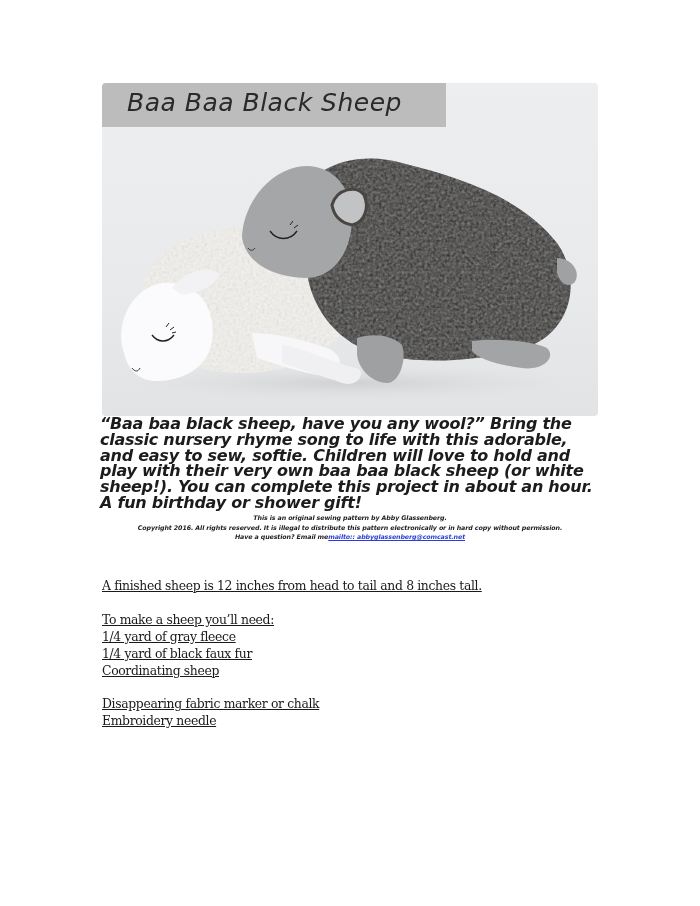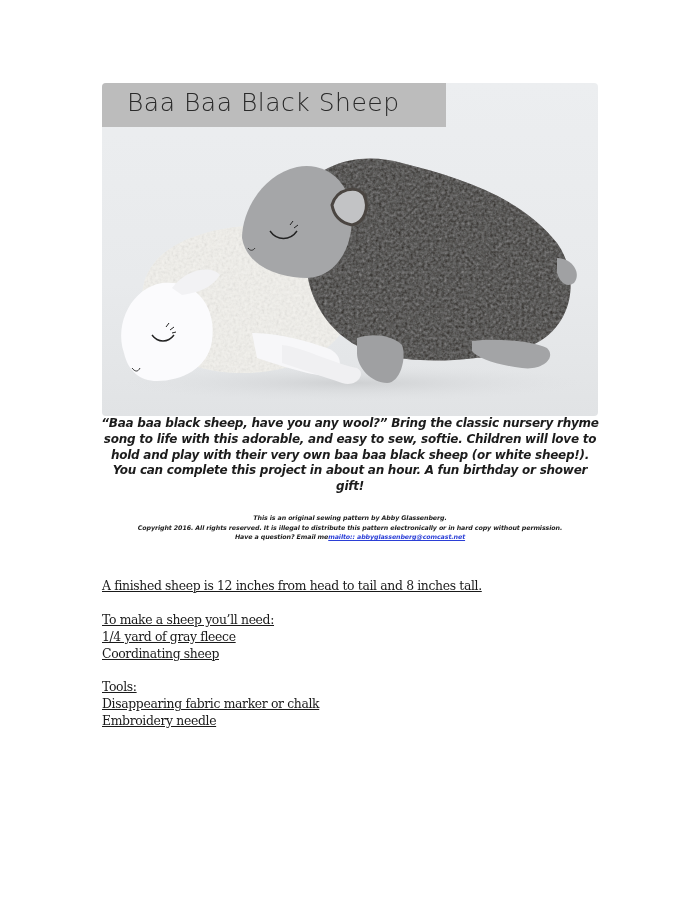--- a/index.html
+++ b/index.html
@@ -4,36 +4,37 @@
 <style>
   html, body { margin: 0; padding: 0; }
   body {
     width: 700px; height: 906px; background: #ffffff; position: relative; overflow: hidden;
     font-family: "DejaVu Serif", serif; color: #1a1a1a;
   }
   .photo {
     position: absolute; left: 102px; top: 83px; width: 496px; height: 333px;
     border-radius: 4px; overflow: hidden;
     background: linear-gradient(180deg, #eceef0 0%, #e8eaec 60%, #e1e3e5 100%);
+    font-style: italic;
   }
   .title-bar {
     position: absolute; left: 0; top: 0; width: 344px; height: 44px;
     background: #bcbcbc;
   }
   .title-text {
     position: absolute; left: 25px; top: 5px;
     font-family: "DejaVu Sans", sans-serif; font-weight: 300; font-size: 25px;
     letter-spacing: 0.5px; color: #2a2a2a;
   }
   .photo svg { position: absolute; left: 0; top: 0; }
 
   .intro {
-    position: absolute; left: 100px; top: 416px; width: 500px; text-align: center;
+    position: absolute; left: 100px; top: 416px; width: 500px; 
     font-family: "DejaVu Sans", sans-serif; font-style: italic; font-weight: bold;
-    font-size: 12px; line-height: 15.8px; color: #1c1c1c; letter-spacing: -0.25px;
+    font-size: 16px; line-height: 15.8px; color: #1c1c1c; letter-spacing: -0.25px;
   }
   .credits {
     position: absolute; left: 100px; top: 513px; width: 500px; text-align: center;
     font-family: "DejaVu Sans", sans-serif; font-style: italic; font-weight: bold;
     font-size: 6.3px; line-height: 9.5px; color: #1c1c1c; letter-spacing: -0.1px;
   }
   .credits a { color: #2b3fd6; text-decoration: underline; }
 
   .body-text {
     position: absolute; left: 102px; top: 578px; width: 480px;
@@ -112,18 +113,18 @@
   <div>This is an original sewing pattern by Abby Glassenberg.</div>
   <div>Copyright 2016. All rights reserved. It is illegal to distribute this pattern electronically or in hard copy without permission.</div>
   <div><span>Have a question? Email me</span><a>mailto:: abbyglassenberg@comcast.net</a></div>
 </div>
 
 <div class="body-text">
   <span class="line">A finished sheep is 12 inches from head to tail and 8 inches tall.</span>
   <span class="gap"></span>
   <span class="line">To make a sheep you’ll need:</span>
   <span class="line">1/4 yard of gray fleece</span>
+  <span class="line">1/4 yard of black faux fur</span>
   <span class="line">Coordinating sheep</span>
   <span class="gap"></span>
-  <span class="line">Tools:</span>
   <span class="line">Disappearing fabric marker or chalk</span>
   <span class="line">Embroidery needle</span>
 </div>
 
 </body></html>

